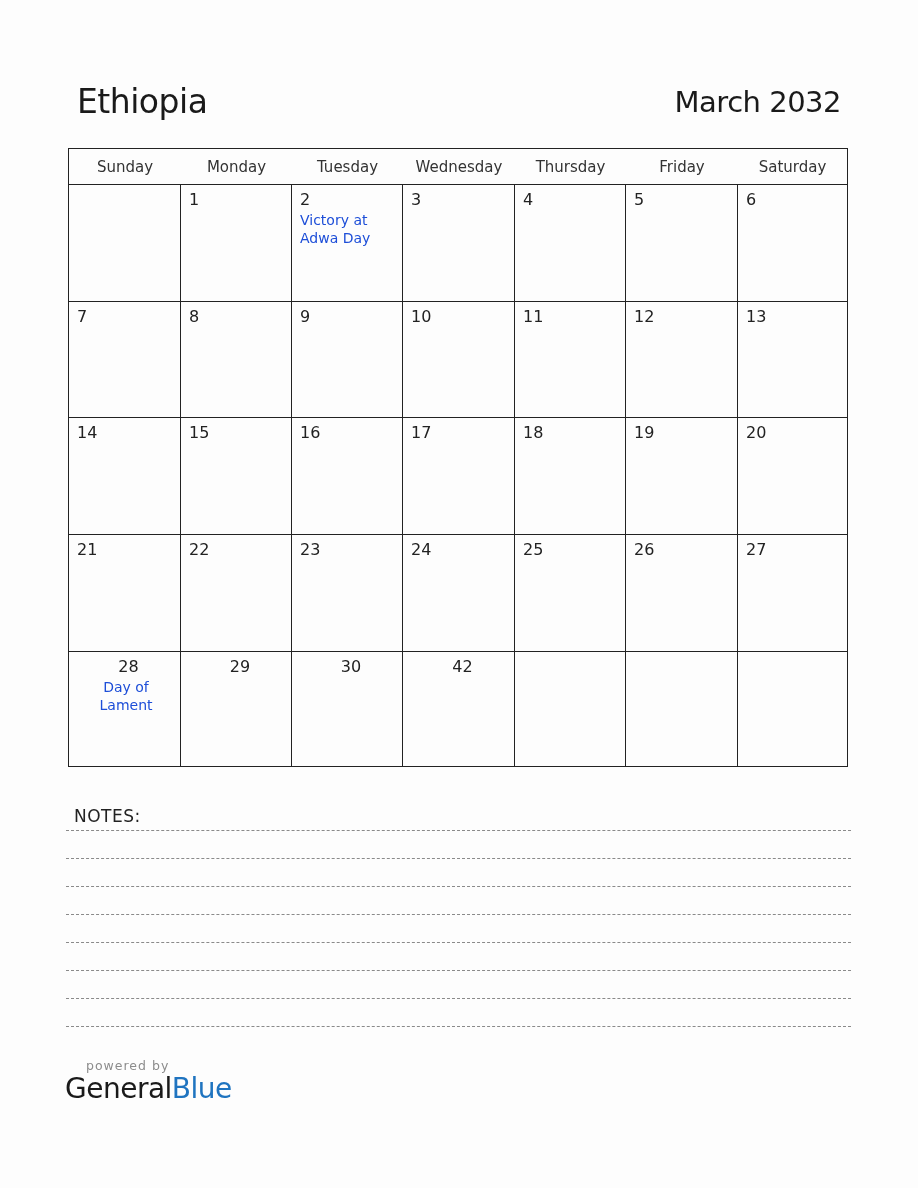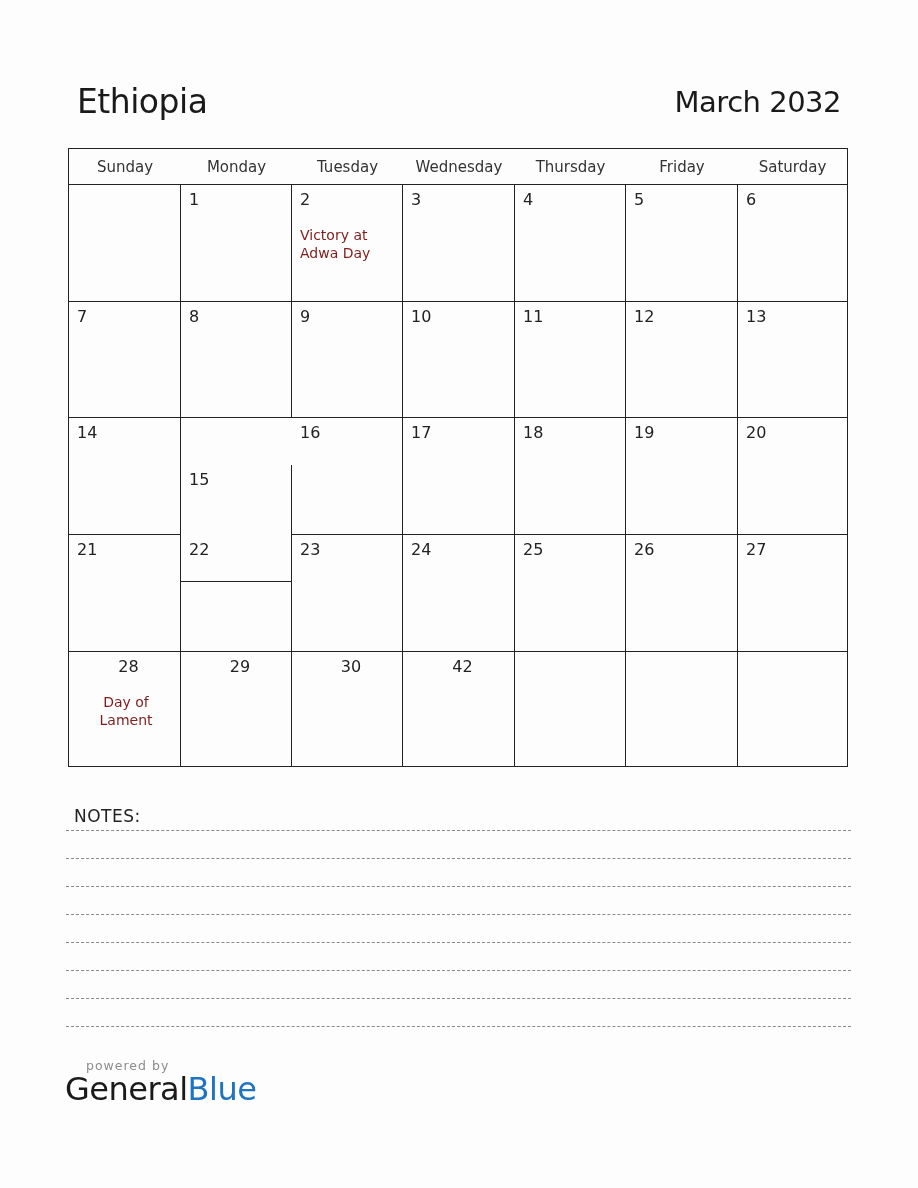--- a/index.html
+++ b/index.html
@@ -35,36 +35,36 @@
       font-size: 15px; line-height: 37px; text-align: center; color: #333;
     }
     .cell {
       position: absolute; box-sizing: border-box;
       border-right: 1px solid #222; border-bottom: 1px solid #222;
       padding: 6px 0 0 8px;
     }
     .cell.lastcol { border-right: none; }
     .cell.lastrow { border-bottom: none; text-align: center; }
     .daynum { font-size: 16px; line-height: 18px; color: #222; }
-    .event { font-size: 14px; line-height: 18px; color: #7f1d1d; margin-top: 17px; }
+    .event { font-size: 14px; line-height: 18px; color: #1d4ed8; margin-top: 2px; }
     .notes-label {
       position: absolute; left: 74px; top: 805px;
       font-size: 17px; line-height: 22px; color: #222; letter-spacing: 0.5px;
     }
     .note-line {
       position: absolute; left: 66px; width: 785px; height: 0;
       border-top: 1px dashed #8a8a8a;
     }
     .powered {
       position: absolute; left: 70px; top: 1058px;
       font-size: 12.5px; color: #8c8c8c; letter-spacing: 1px; margin-left: 16px;
     }
     .brand {
       position: absolute; left: 65px; top: 1074px;
-      font-size: 32px; line-height: 30px; letter-spacing: -0.5px;
+      font-size: 28px; line-height: 30px; letter-spacing: -0.5px;
     }
     .brand .g { color: #1a1a1a; }
     .brand .b { color: #1f74c0; }
   </style>
 </head>
 <body>
 
 <div class="title">Ethiopia</div>
 <div class="month">March 2032</div>
 
@@ -132,21 +132,21 @@
         <div class="event" style="width: 98px;"></div>
       </div>
       <div class="cell lastcol" style="left: 669px; top: 153px; width: 109px; height: 116px;">
         <div class="daynum">13</div>
         <div class="event" style="width: 95px;"></div>
       </div>
       <div class="cell" style="left: 0px; top: 269px; width: 112px; height: 117px;">
         <div class="daynum">14</div>
         <div class="event" style="width: 98px;"></div>
       </div>
-      <div class="cell" style="left: 112px; top: 269px; width: 111px; height: 117px; margin-top: 47px;">
+      <div class="cell" style="left: 112px; top: 269px; width: 111px; height: 117px;">
         <div class="daynum">15</div>
         <div class="event" style="width: 97px;"></div>
       </div>
       <div class="cell" style="left: 223px; top: 269px; width: 111px; height: 117px;">
         <div class="daynum">16</div>
         <div class="event" style="width: 97px;"></div>
       </div>
       <div class="cell" style="left: 334px; top: 269px; width: 112px; height: 117px;">
         <div class="daynum">17</div>
         <div class="event" style="width: 98px;"></div>

